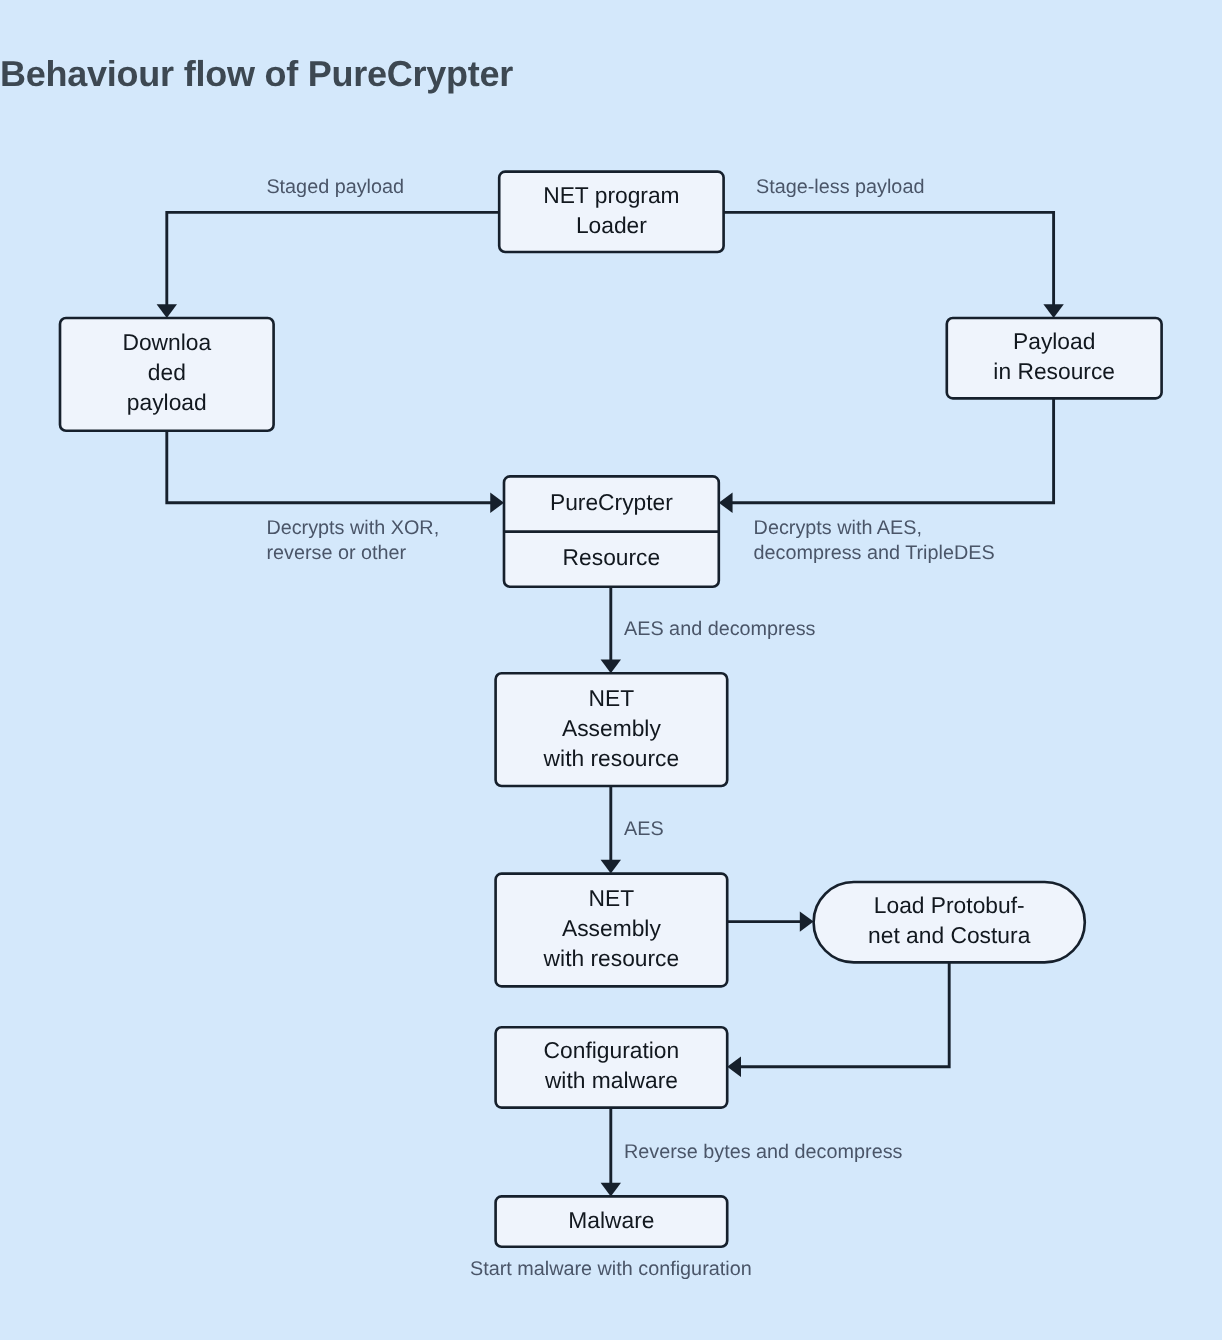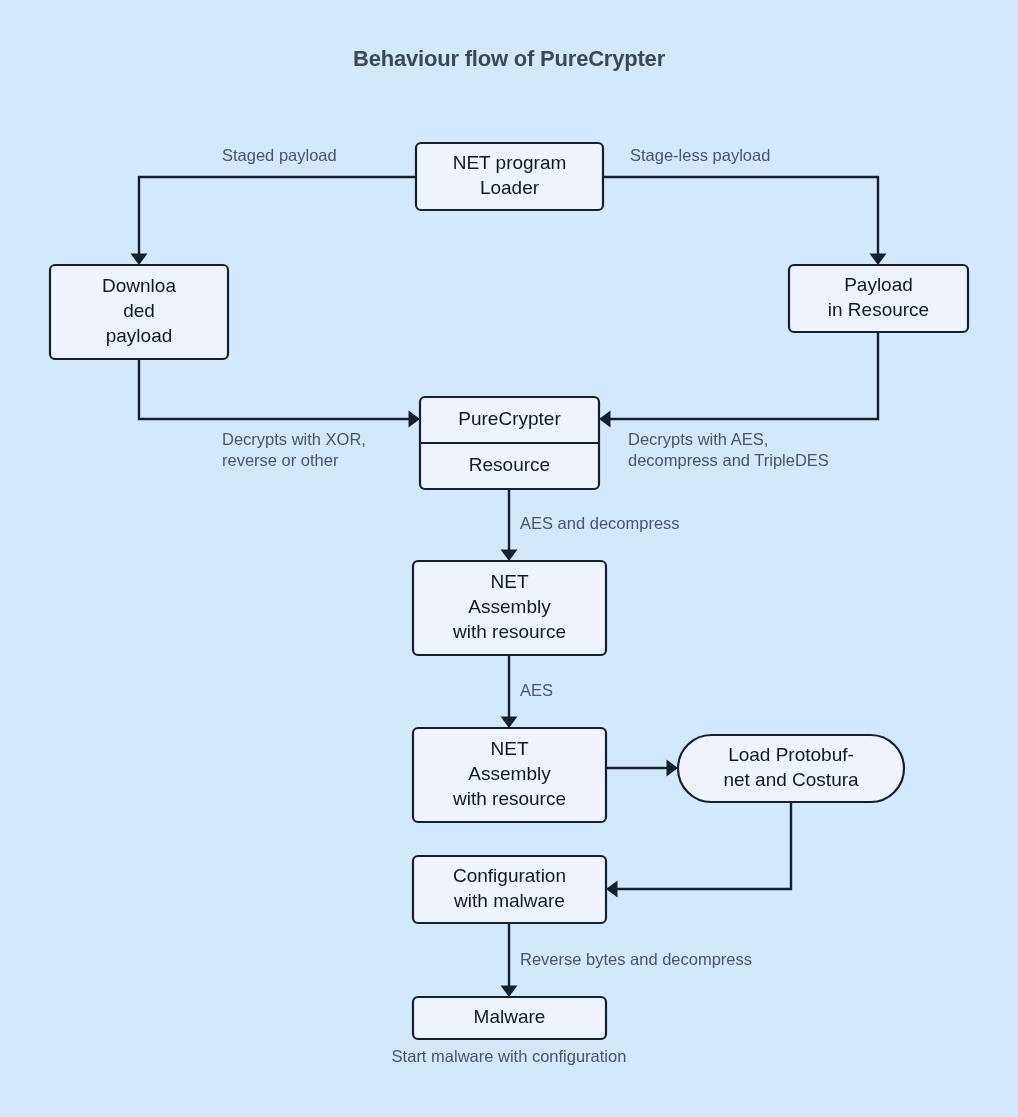--- a/index.html
+++ b/index.html
@@ -17,22 +17,22 @@
   .canvas {
     position: relative;
     width: 1018px;
     height: 1117px;
   }
   .diagram-title {
     position: absolute;
     left: 0;
     top: 46px;
     width: 1018px;
-    text-align: center;
-    font-size: 22px;
+    text-align: left;
+    font-size: 30px;
     font-weight: bold;
     color: #3d4852;
     letter-spacing: -0.2px;
   }
   svg.flow {
     position: absolute;
     left: 0;
     top: 0;
     width: 1018px;
     height: 1117px;

